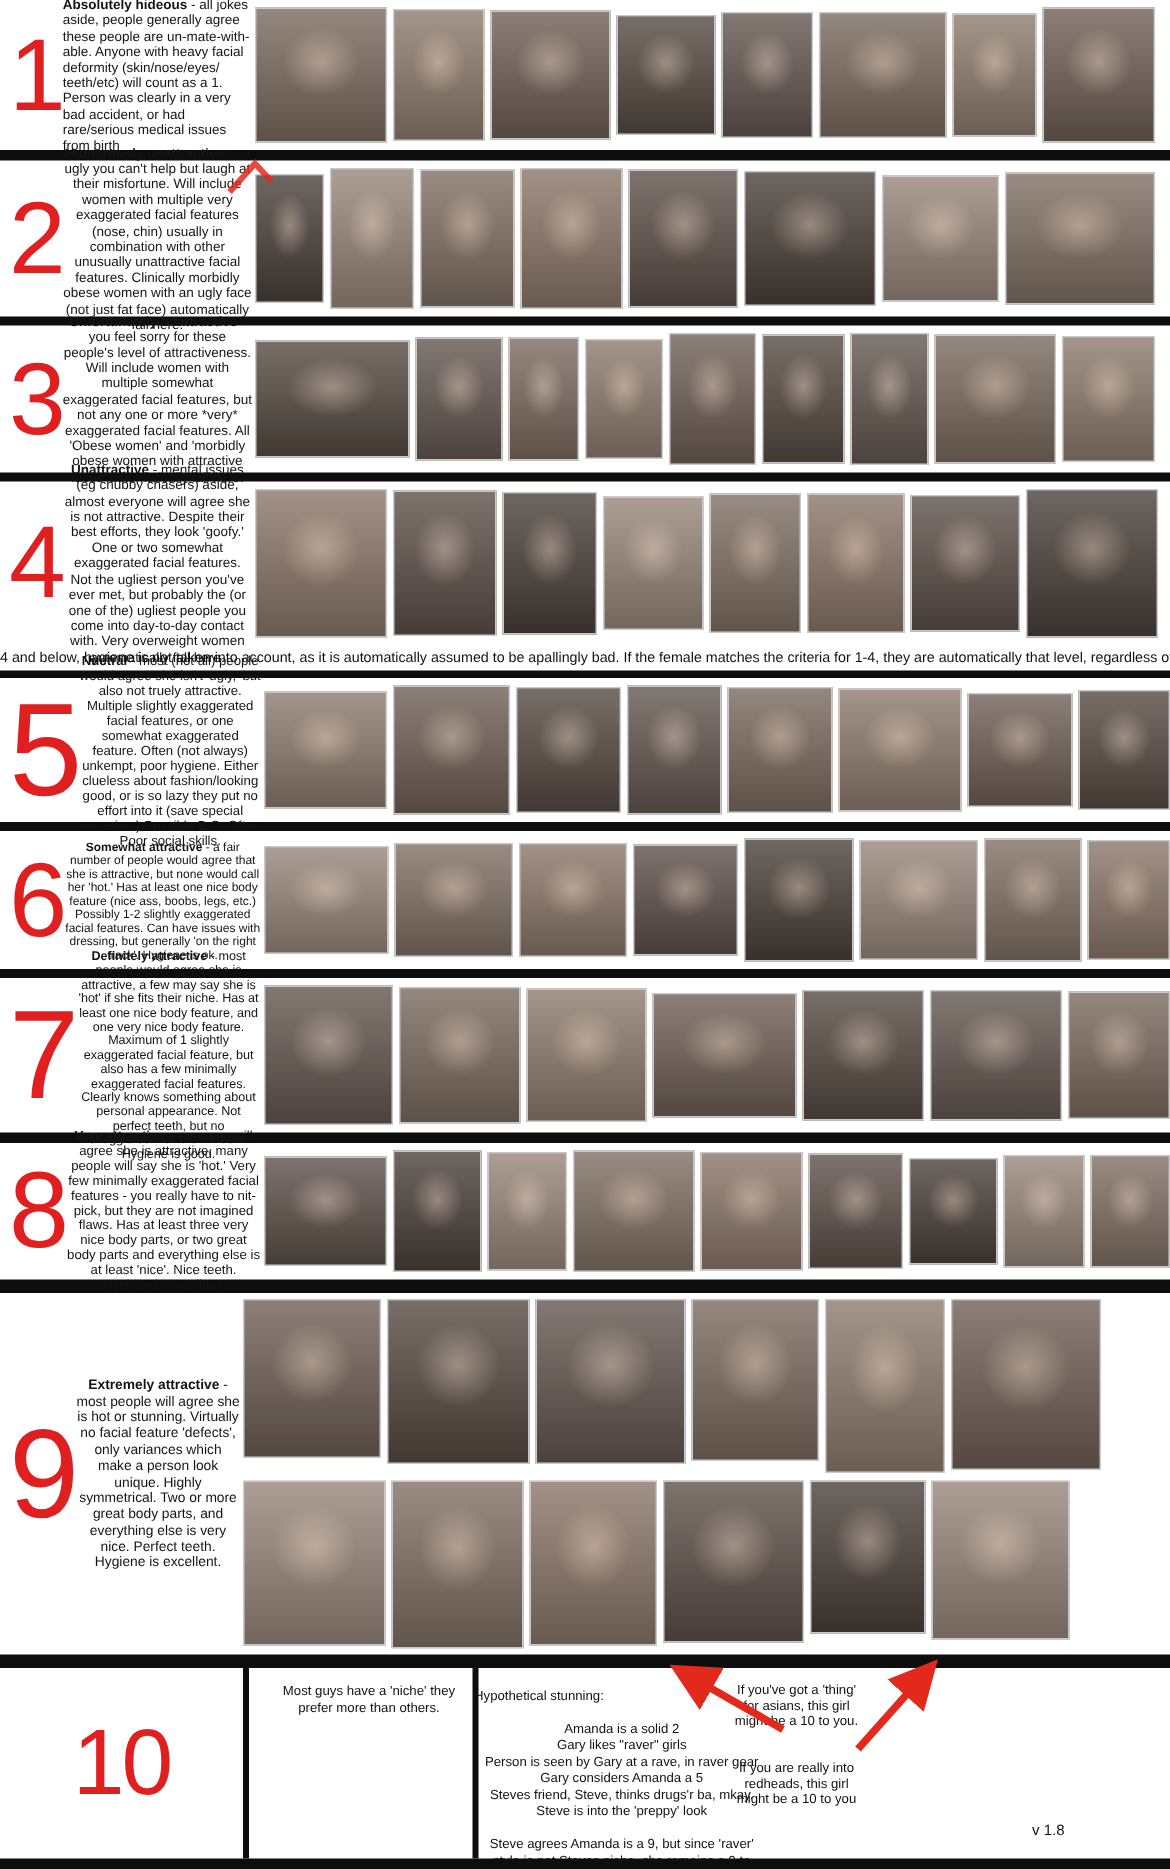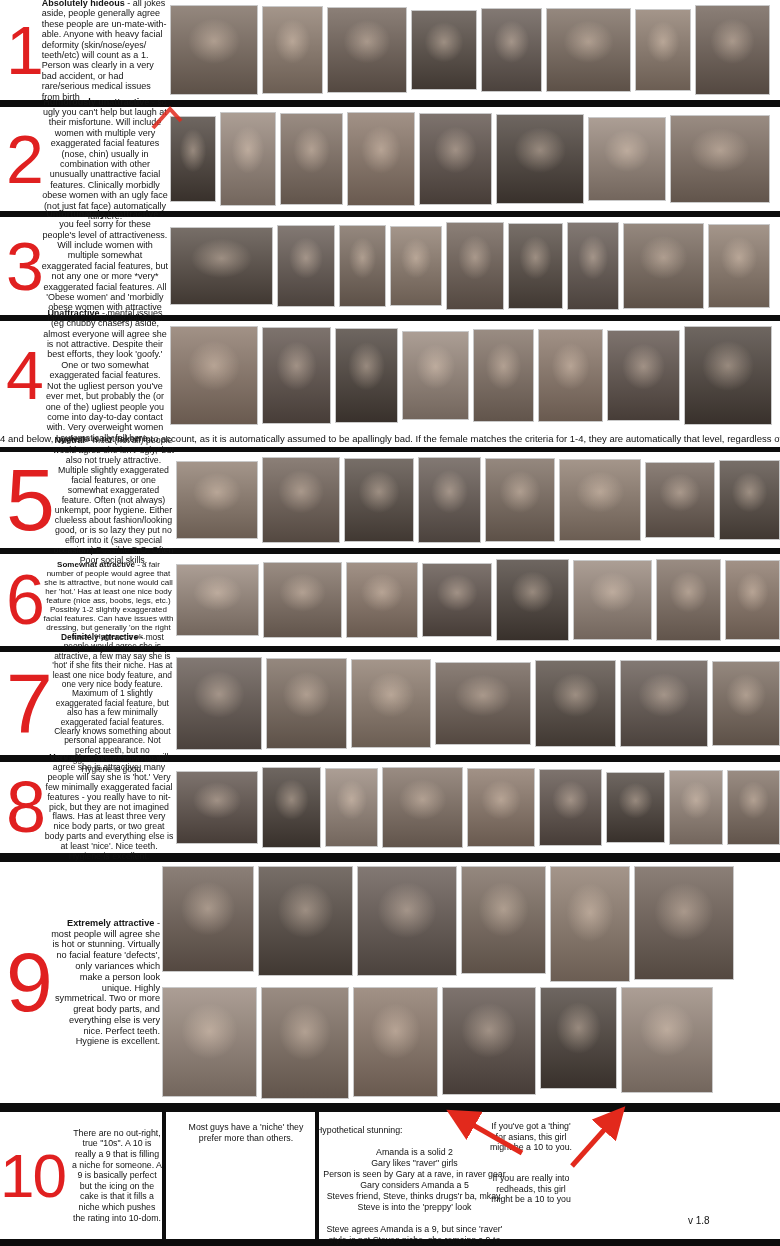--- a/index.html
+++ b/index.html
@@ -179,21 +179,21 @@
           <div class="photo" style="background-color: rgb(93, 80, 73); height: 77px; flex-grow: 64; flex-basis: 0px;"></div>
           <div class="photo" style="background-color: rgb(74, 64, 57); height: 71px; flex-grow: 60; flex-basis: 0px;"></div>
           <div class="photo" style="background-color: rgb(151, 134, 122); height: 75px; flex-grow: 54; flex-basis: 0px;"></div>
           <div class="photo" style="background-color: rgb(128, 111, 99); height: 75px; flex-grow: 54; flex-basis: 0px;"></div>
         </div>
       </div>
       <div class="bar" style="height: 9px;"></div>
       <div class="row" style="height: 241px;">
         <div class="leftblock" style="width: 162px;">
           <div class="num" style="font-size: 84px;">9</div>
-          <div class="desc" style="font-size: 9.2px; line-height: 10.8px; text-align: right;"><b>Extremely attractive </b>- most people will agree she is hot or stunning. Virtually no facial feature 'defects', only variances which make a person look unique. Highly symmetrical. Two or more great body parts, and everything else is very nice. Perfect teeth. Hygiene is excellent.</div>
+          <div class="desc" style="font-size: 9.2px; line-height: 10.8px; text-align: center;"><b>Extremely attractive </b>- most people will agree she is hot or stunning. Virtually no facial feature 'defects', only variances which make a person look unique. Highly symmetrical. Two or more great body parts, and everything else is very nice. Perfect teeth. Hygiene is excellent.</div>
         </div>
         <div class="row9strips">
           <div class="strip">
             <div class="photo" style="background-color: rgb(110, 95, 85); height: 106px; width: 92px;"></div>
             <div class="photo" style="background-color: rgb(85, 74, 66); height: 110px; width: 95px;"></div>
             <div class="photo" style="background-color: rgb(99, 87, 80); height: 110px; width: 100px;"></div>
             <div class="photo" style="background-color: rgb(122, 106, 94); height: 108px; width: 85px;"></div>
             <div class="photo" style="background-color: rgb(141, 123, 109); height: 116px; width: 80px;"></div>
             <div class="photo" style="background-color: rgb(110, 95, 85); height: 114px; width: 100px;"></div>
           </div>
@@ -206,21 +206,20 @@
             <div class="photo" style="background-color: rgb(151, 134, 122); height: 106px; width: 92px;"></div>
           </div>
         </div>
       </div>
       <div class="bar" style="height: 9px;"></div>
     </div>
 
   <div class="bottom">
     <div class="bbox1">
       <div class="num num10">10</div>
-      <div class="b1text">There are no out-right, true "10s". A 10 is really a 9 that is filling a niche for someone. A 9 is basically perfect but the icing on the cake is that it fills a niche which pushes the rating into 10-dom.</div>
     </div>
 
     <div class="bbox2">
       <div>Most guys have a 'niche' they prefer more than others.</div>
     </div>
 
     <div class="bbox3">
       <div>Hypothetical stunning:</div>
       <div class="hypo-lines">
         <div class="hline">Amanda is a solid 2</div>

